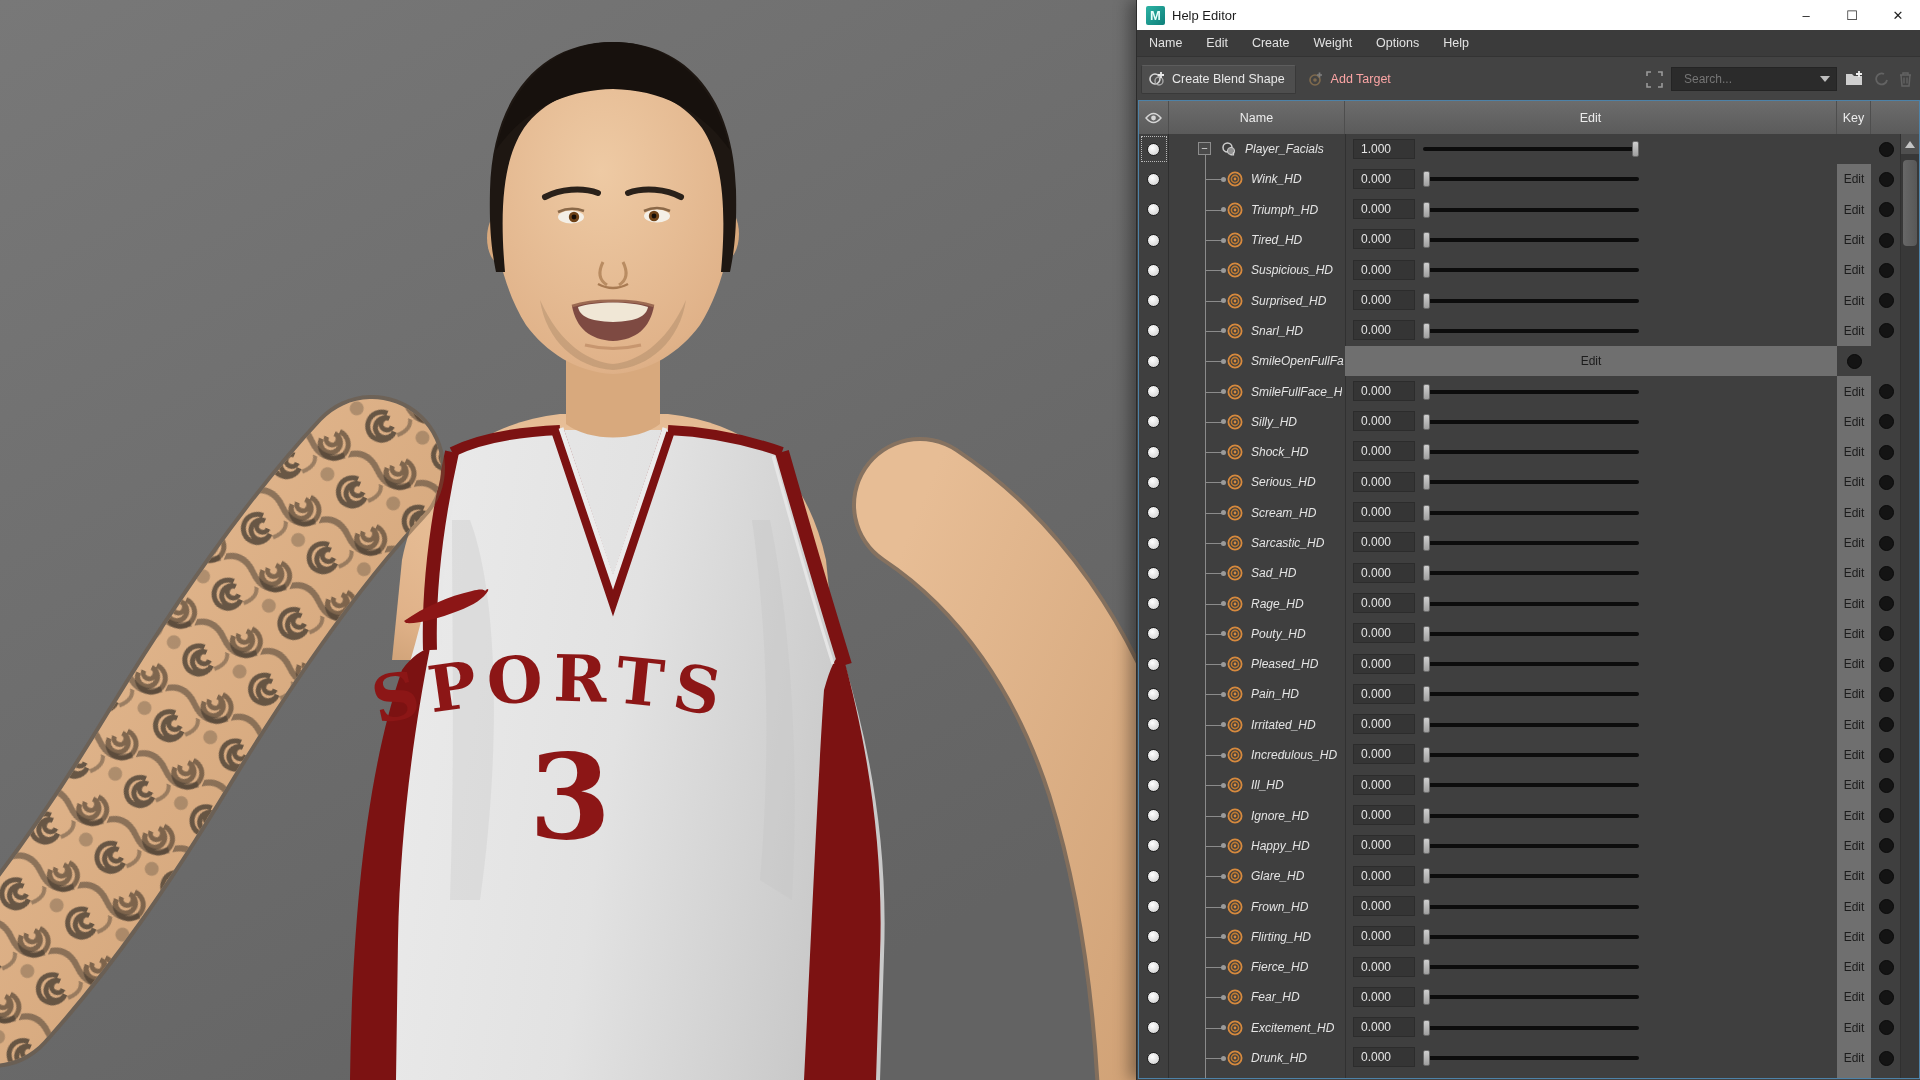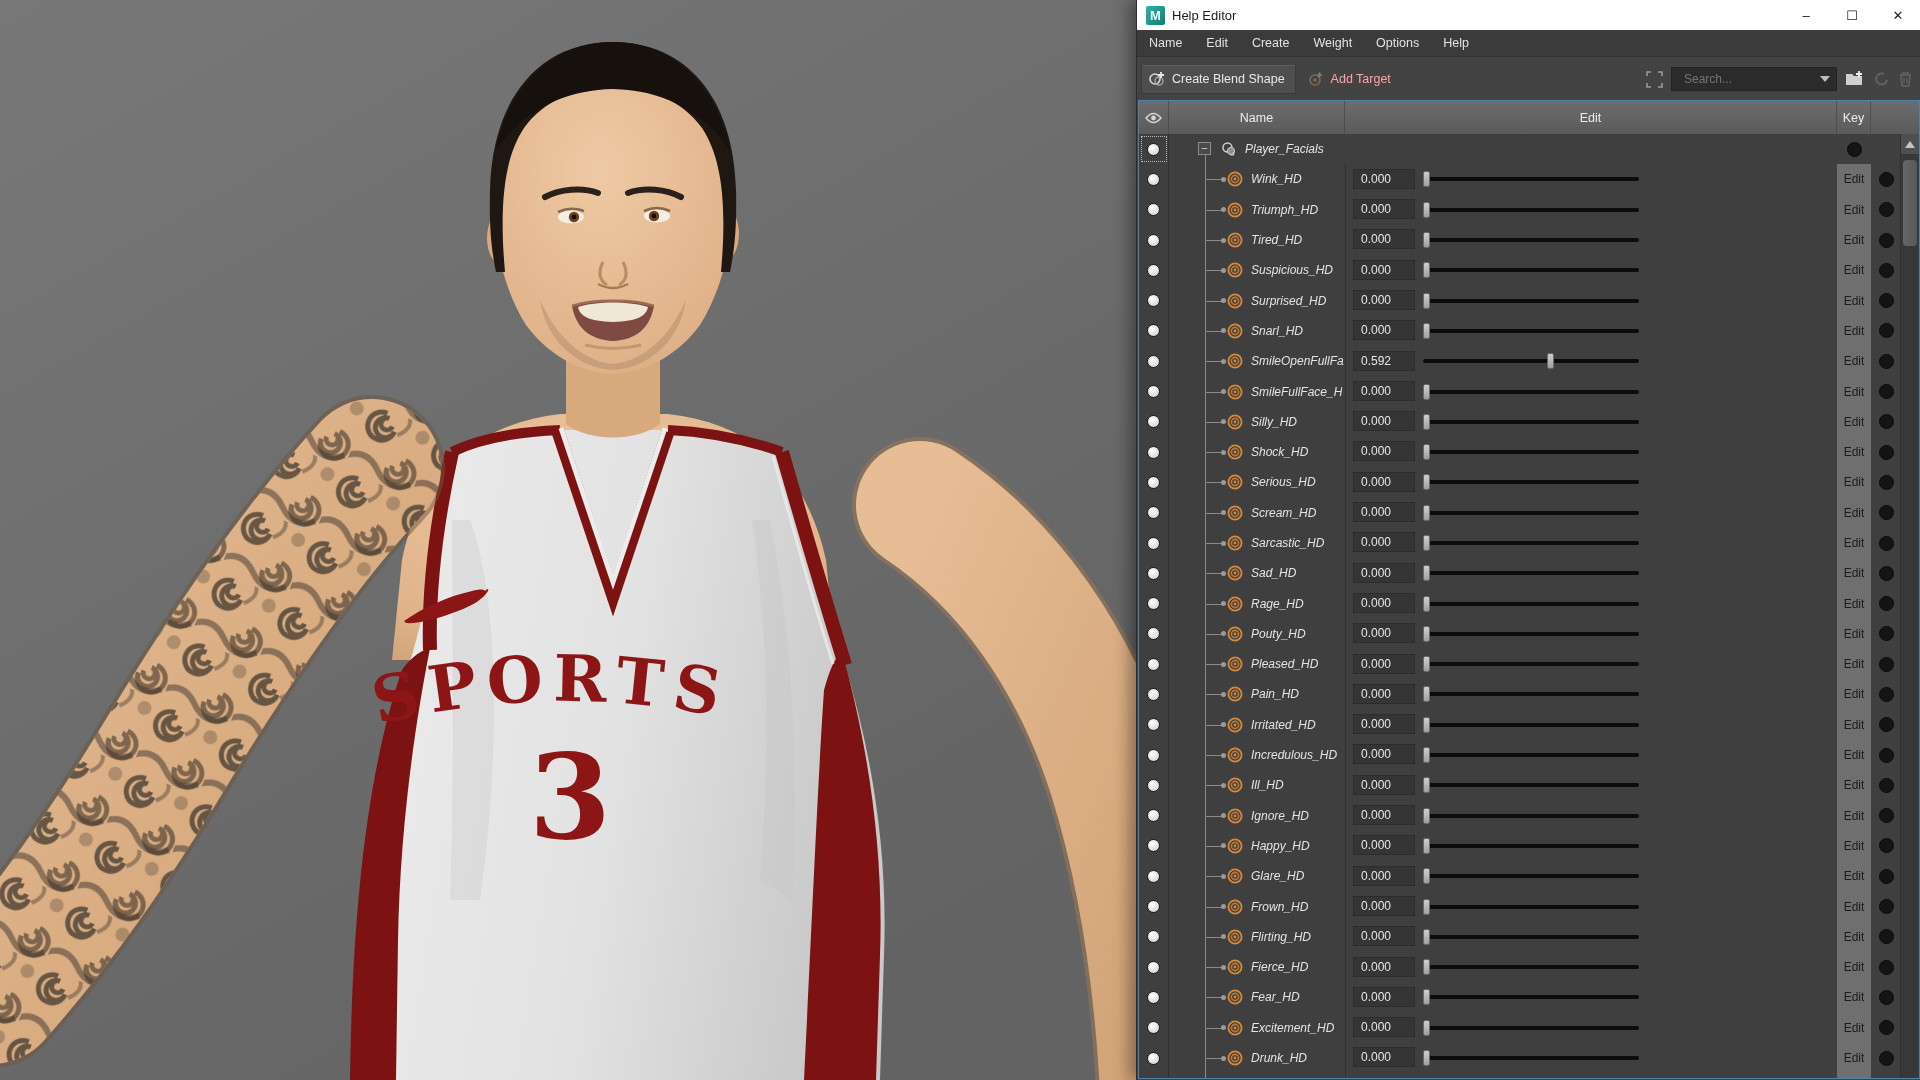--- a/index.html
+++ b/index.html
@@ -295,20 +295,27 @@
               <div class="c-name">
                 <div class="stem half"></div>
                 <div class="expander">−</div>
                 <div class="nicon" style="left: 52px;"><svg width="16" height="16" viewBox="0 0 16 16">
                     <circle cx="6.5" cy="6.5" r="4.5" fill="none" stroke="#cfcfcf" stroke-width="1.5"></circle>
                     <circle cx="10" cy="10" r="3.6" fill="#8f8f8f" stroke="#cfcfcf" stroke-width="1"></circle>
                     <path d="M12.5 11 v3 h-3" fill="none" stroke="#cfcfcf" stroke-width="1.2"></path>
                   </svg></div>
                 <div class="nm">Player_Facials</div>
               </div>
+              <div class="c-weight">
+                <div class="vfield">1.000</div>
+                <div class="slider">
+                  <div class="track"></div>
+                  <div class="handle" style="left: 209px;"></div>
+                </div>
+              </div>
               <div class="c-edit"></div>
               <div class="c-key">
                 <div class="key-dot"></div>
               </div>
             </div>
             <div class="row">
               <div class="c-vis">
                 <div class="vis-dot"></div>
               </div>
               <div class="c-name">
@@ -476,27 +483,20 @@
               <div class="c-name">
                 <div class="stem"></div>
                 <div class="branch"></div>
                 <div class="bdot"></div>
                 <div class="nicon" style="left: 58px;"><svg width="16" height="16" viewBox="0 0 16 16">
                     <circle cx="8" cy="8" r="6.6" fill="none" stroke="#d78a3e" stroke-width="1.8"></circle>
                     <circle cx="8" cy="8" r="3.6" fill="none" stroke="#c07a30" stroke-width="1.6"></circle>
                     <circle cx="8" cy="8" r="1.4" fill="#d78a3e"></circle>
                   </svg></div>
                 <div class="nm">SmileOpenFullFa</div>
-              </div>
-              <div class="c-weight">
-                <div class="vfield">0.592</div>
-                <div class="slider">
-                  <div class="track"></div>
-                  <div class="handle" style="left: 124px;"></div>
-                </div>
               </div>
               <div class="c-edit on">Edit</div>
               <div class="c-key">
                 <div class="key-dot"></div>
               </div>
             </div>
             <div class="row">
               <div class="c-vis">
                 <div class="vis-dot"></div>
               </div>

